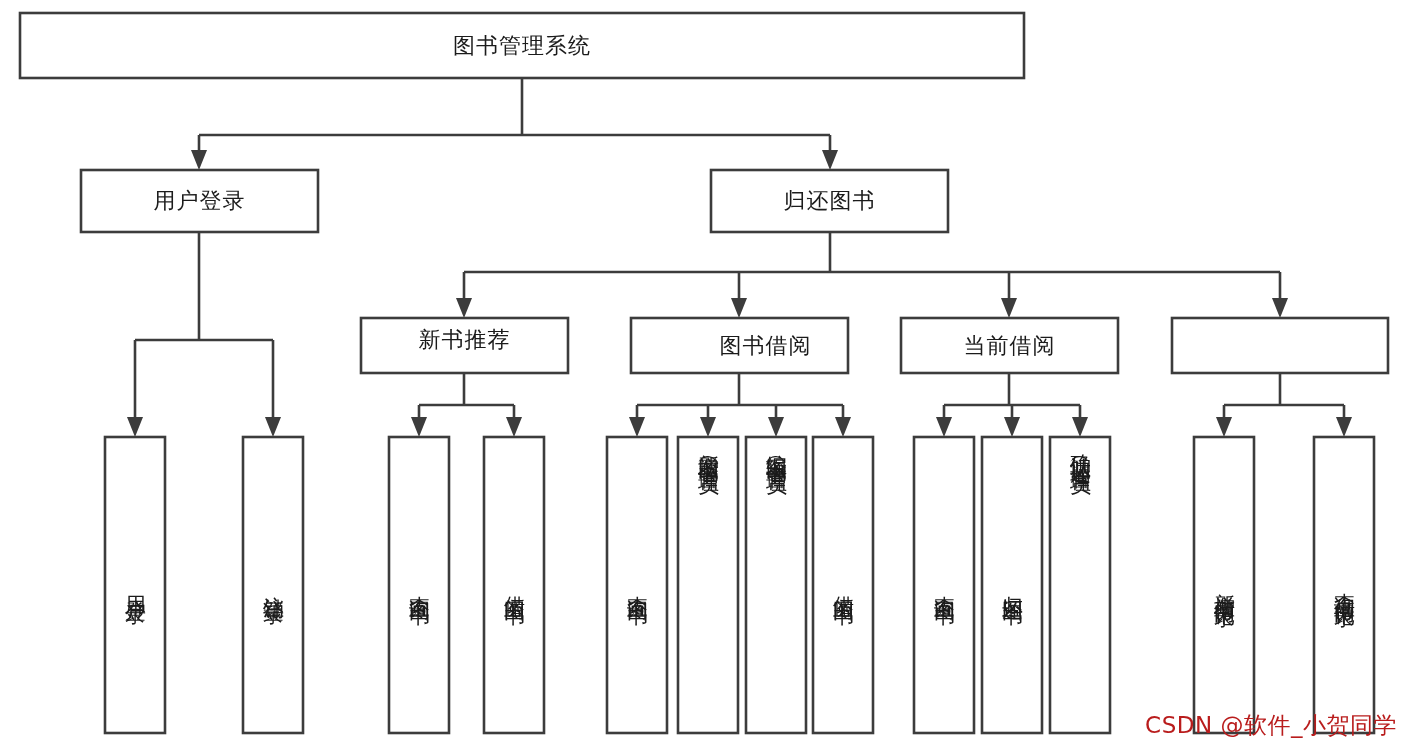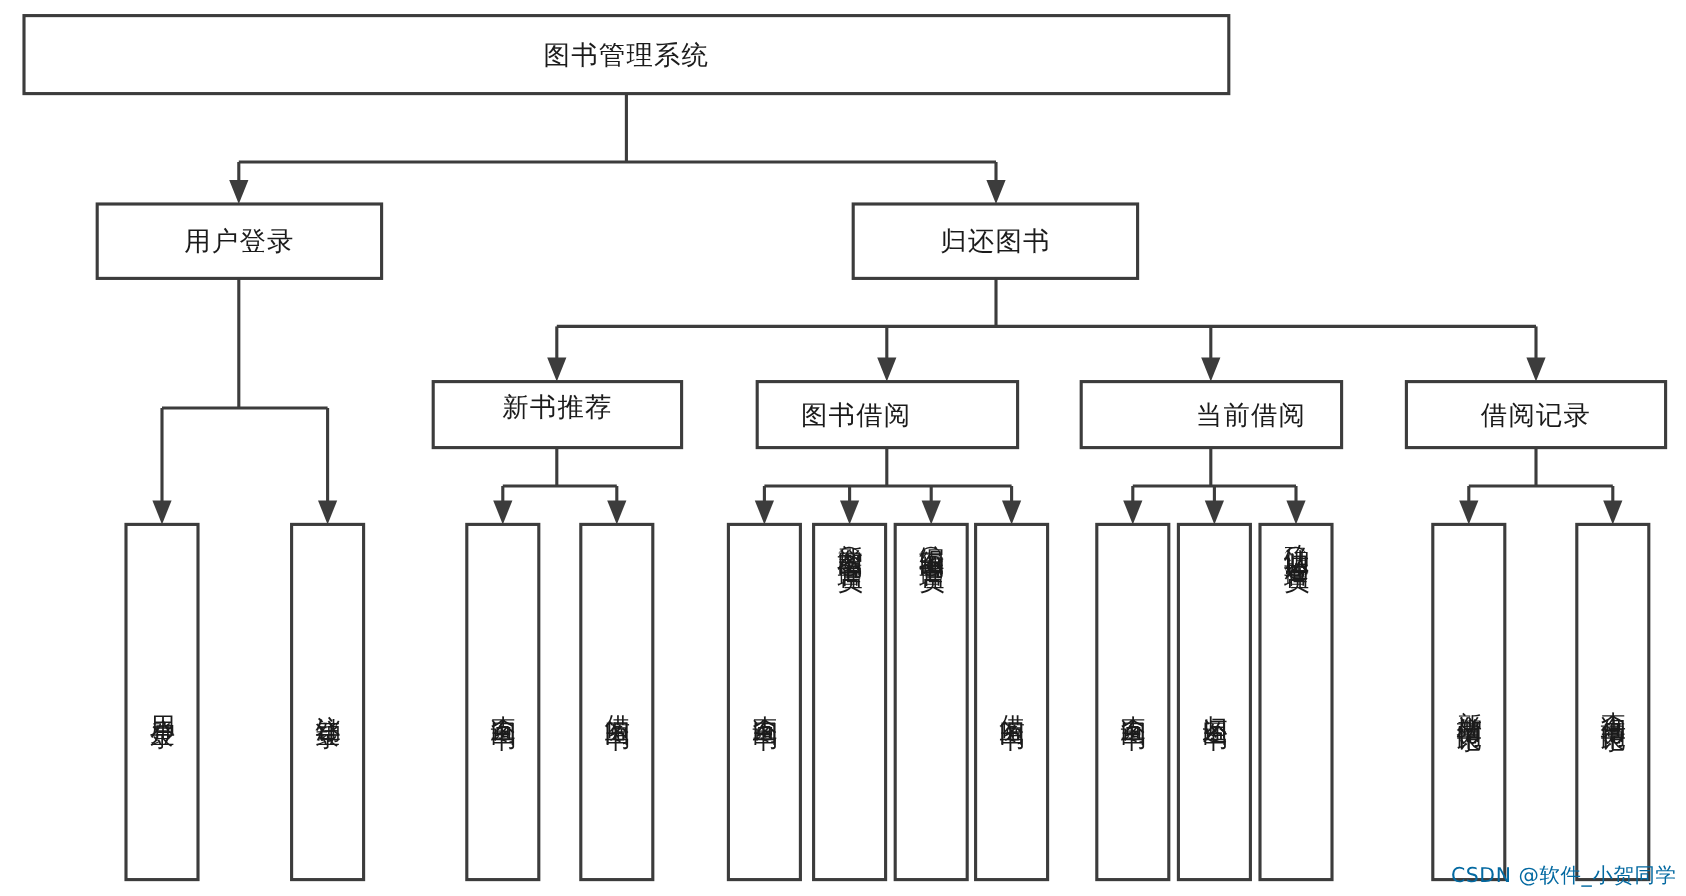--- a/index.html
+++ b/index.html
@@ -70,22 +70,22 @@
     font-size: 22px;
     color: #1b1b1b;
     white-space: nowrap;
     letter-spacing: 1px;
   }
   #watermark {
     position: absolute;
     right: 8px;
     bottom: 6px;
     font-family: "DejaVu Sans", "Liberation Sans", sans-serif;
-    font-size: 17px;
-    color: #0369a1;
+    font-size: 23px;
+    color: #b91c1c;
     letter-spacing: 0.5px;
     white-space: nowrap;
   }
 </style>
 </head>
 <body>
 
 <div id="diagram-root">
 
   <svg class="flow" viewBox="0 0 1405 747" xmlns="http://www.w3.org/2000/svg">
@@ -195,28 +195,25 @@
   <div class="hlabel-wrap" style="left:81px; top:170px; width:237px; height:62px;">
     <span class="hlabel-text">用户登录</span>
   </div>
   <div class="hlabel-wrap" style="left:711px; top:170px; width:237px; height:62px;">
     <span class="hlabel-text">归还图书</span>
   </div>
 
   <div class="hlabel-wrap" style="left:361px; top:318px; width:207px; height:43px;">
     <span class="hlabel-text">新书推荐</span>
   </div>
-  <div class="hlabel-wrap" style="left:605px; top:318px; width:217px; height:55px;">
+  <div class="hlabel-wrap" style="left:657px; top:318px; width:217px; height:55px;">
     <span class="hlabel-text">图书借阅</span>
   </div>
-  <div class="hlabel-wrap" style="left:901px; top:318px; width:217px; height:55px;padding-left:33px;">
+  <div class="hlabel-wrap" style="left:901px; top:318px; width:217px; height:55px;">
     <span class="hlabel-text">当前借阅</span>
-  </div>
-  <div class="hlabel-wrap" style="left:1172px; top:318px; width:216px; height:55px;">
-    <span class="hlabel-text">借阅记录</span>
   </div>
 
   <div class="vlabel-wrap" style="left:105px; top:437px; width:60px; height:296px;">
     <span class="vlabel-text">用户登录</span>
   </div>
   <div class="vlabel-wrap" style="left:243px; top:437px; width:60px; height:296px;">
     <span class="vlabel-text">注销登录</span>
   </div>
   <div class="vlabel-wrap" style="left:389px; top:437px; width:60px; height:296px;">
     <span class="vlabel-text">查询图书</span>

